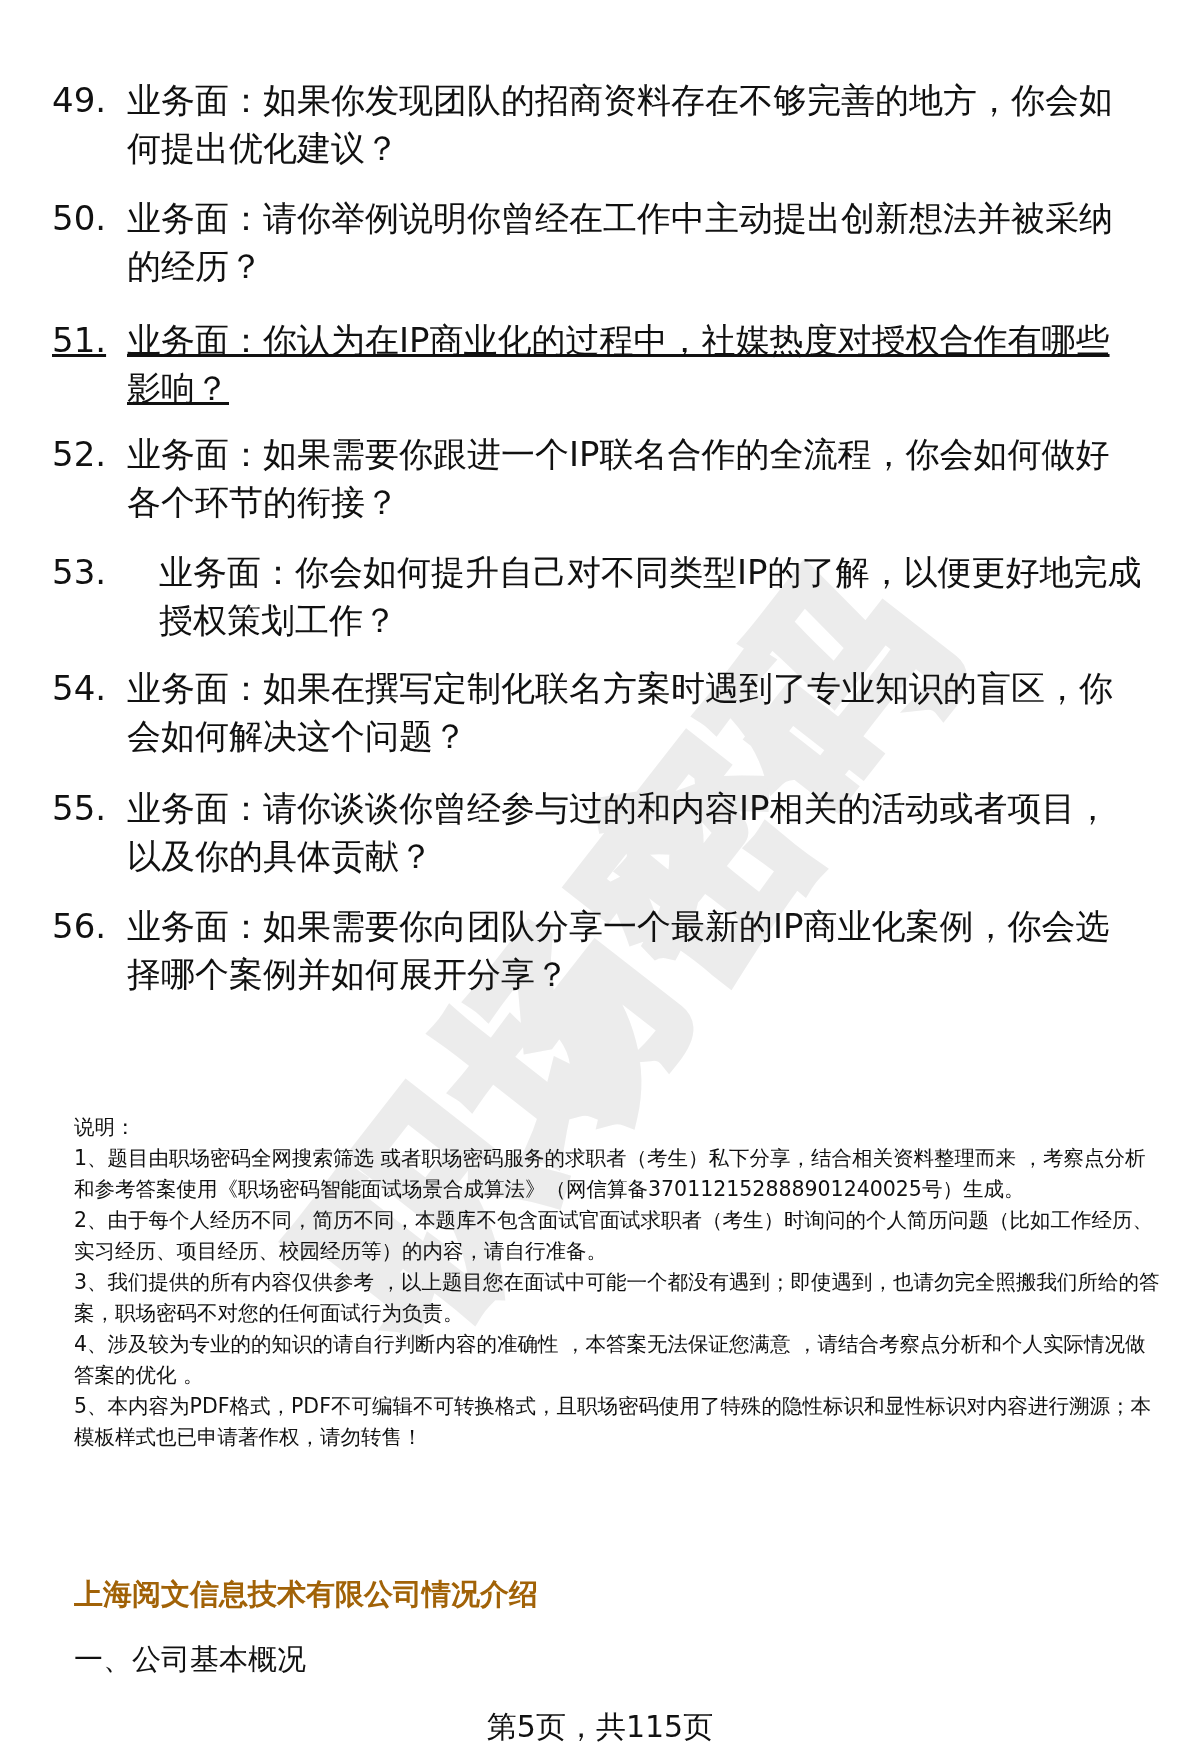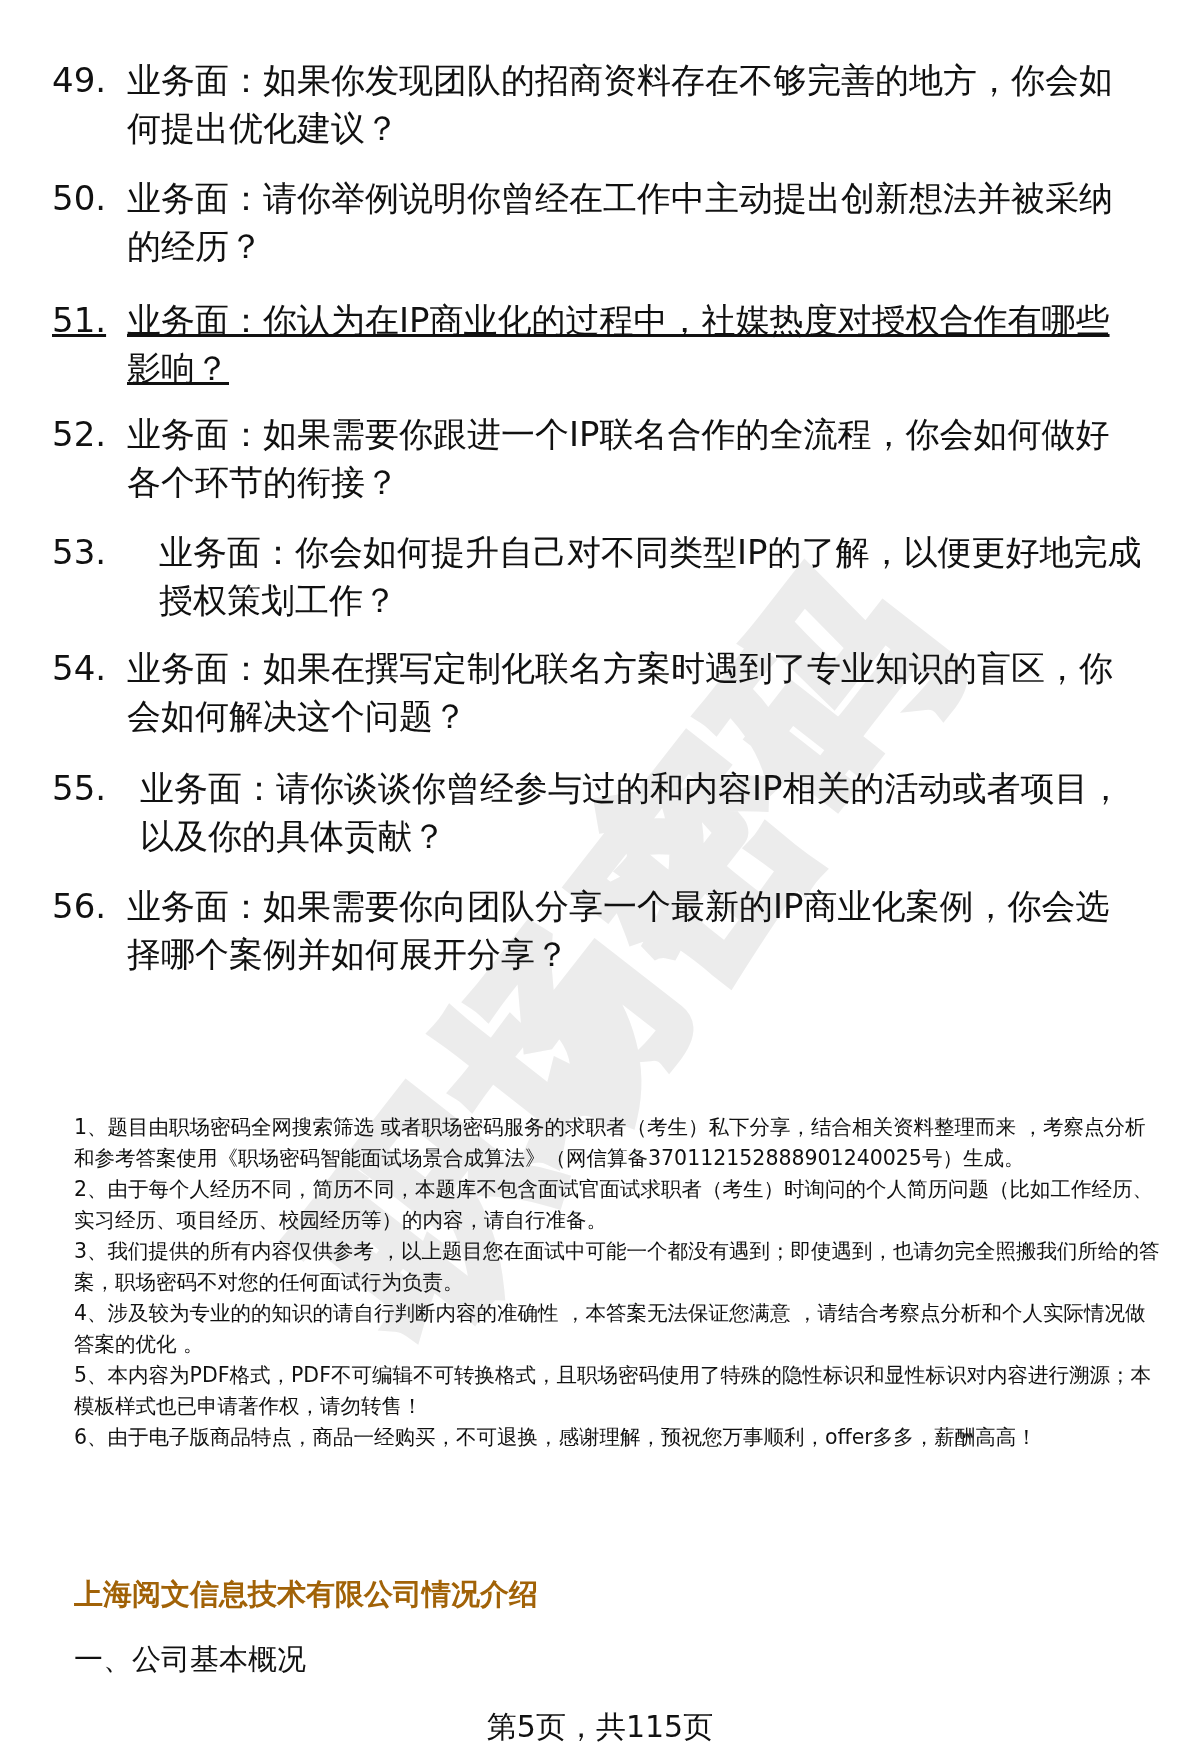--- a/index.html
+++ b/index.html
@@ -36,20 +36,21 @@
       position: relative;
       z-index: 1;
     }
     .question {
       position: absolute;
       left: 52px;
       width: 1100px;
       display: flex;
       font-size: 34px;
       line-height: 48px;
+      margin-top: 20px;
     }
     .q-num {
       width: 75px;
       flex: none;
       letter-spacing: 0px;
     }
     .q-text {
       width: 1010px;
       flex: none;
     }
@@ -119,37 +120,37 @@
   <div class="question" style="top:528px;gap:32px;">
     <span class="q-num">53.</span>
     <span class="q-text">业务面：你会如何提升自己对不同类型IP的了解，以便更好地完成授权策划工作？</span>
   </div>
 
   <div class="question" style="top:644px;">
     <span class="q-num">54.</span>
     <span class="q-text">业务面：如果在撰写定制化联名方案时遇到了专业知识的盲区，你会如何解决这个问题？</span>
   </div>
 
-  <div class="question" style="top:764px;gap:13px;">
+  <div class="question" style="top:764px;">
     <span class="q-num">55.</span>
     <span class="q-text">业务面：请你谈谈你曾经参与过的和内容IP相关的活动或者项目，以及你的具体贡献？</span>
   </div>
 
   <div class="question" style="top:882px;">
     <span class="q-num">56.</span>
     <span class="q-text">业务面：如果需要你向团队分享一个最新的IP商业化案例，你会选择哪个案例并如何展开分享？</span>
   </div>
 
   <div class="notes">
+    <p>说明：</p>
     <p>1、题目由职场密码全网搜索筛选 或者职场密码服务的求职者（考生）私下分享，结合相关资料整理而来 ，考察点分析和参考答案使用《职场密码智能面试场景合成算法》（网信算备370112152888901240025号）生成。</p>
     <p>2、由于每个人经历不同，简历不同，本题库不包含面试官面试求职者（考生）时询问的个人简历问题（比如工作经历、实习经历、项目经历、校园经历等）的内容，请自行准备。</p>
     <p>3、我们提供的所有内容仅供参考 ，以上题目您在面试中可能一个都没有遇到；即使遇到，也请勿完全照搬我们所给的答案，职场密码不对您的任何面试行为负责。</p>
     <p>4、涉及较为专业的的知识的请自行判断内容的准确性 ，本答案无法保证您满意 ，请结合考察点分析和个人实际情况做答案的优化 。</p>
     <p>5、本内容为PDF格式，PDF不可编辑不可转换格式，且职场密码使用了特殊的隐性标识和显性标识对内容进行溯源；本模板样式也已申请著作权，请勿转售！</p>
-    <p>6、由于电子版商品特点，商品一经购买，不可退换，感谢理解，预祝您万事顺利，offer多多，薪酬高高！</p>
   </div>
 
   <div class="section-title">上海阅文信息技术有限公司情况介绍</div>
 
   <div class="sub-heading">一、公司基本概况</div>
 
   <div class="page-footer">第5页，共115页</div>
 
 </div>
 

